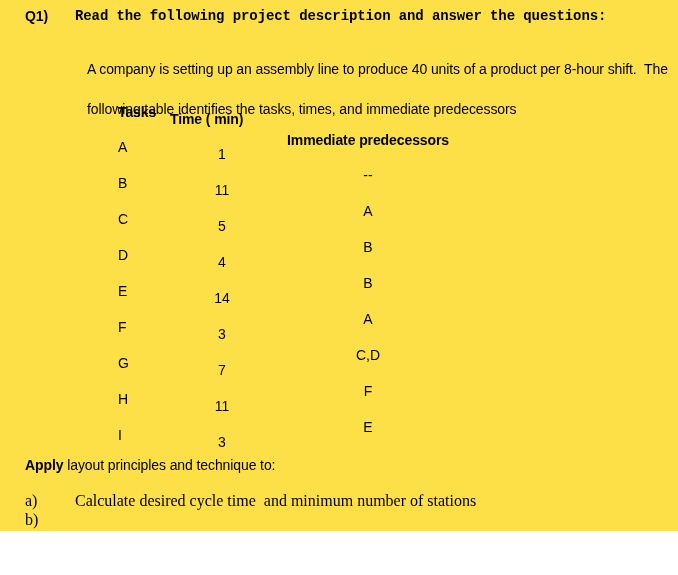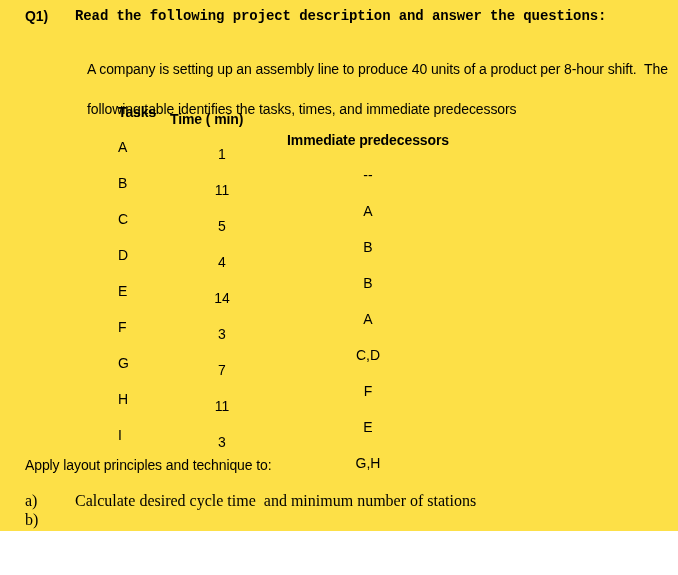--- a/index.html
+++ b/index.html
@@ -58,21 +58,21 @@
   .col-time  { width: 112px; flex: 0 0 112px; text-align: center; margin-top: 7px; }
   .t-header .col-time { text-align: left; padding-left: 4px; box-sizing: border-box; }
   .col-pred  { width: 180px; flex: 0 0 180px; text-align: center; margin-top: 28px; }
   .apply-line {
     position: absolute;
     top: 457px;
     left: 25px;
     font-size: 14px;
     letter-spacing: -0.1px;
   }
-  .apply-line b { font-weight: normal; text-align: center; }
+  .apply-line b { font-weight: bold; text-align: center; }
   .subquestions {
     position: absolute;
     top: 492px;
     left: 25px;
     font-family: "Liberation Serif", serif;
     font-size: 16px;
     line-height: 18.5px;
   }
   .subq { display: flex; }
   .subq-label { width: 50px; flex: 0 0 50px; }
@@ -133,21 +133,20 @@
           <span class="col-pred">F</span>
         </div>
         <div class="t-row">
           <span class="col-task">H</span>
           <span class="col-time">11</span>
           <span class="col-pred">E</span>
         </div>
         <div class="t-row">
           <span class="col-task">I</span>
           <span class="col-time">3</span>
-          <span class="col-pred">G,H</span>
         </div>
       </div>
   </div>
 
   <div class="apply-line"><b>Apply</b><span> layout principles and technique to:</span></div>
 
   <div class="subquestions">
       <div class="subq">
         <span class="subq-label">a)</span>
         <span class="subq-text">Calculate desired cycle time  and minimum number of stations</span>

